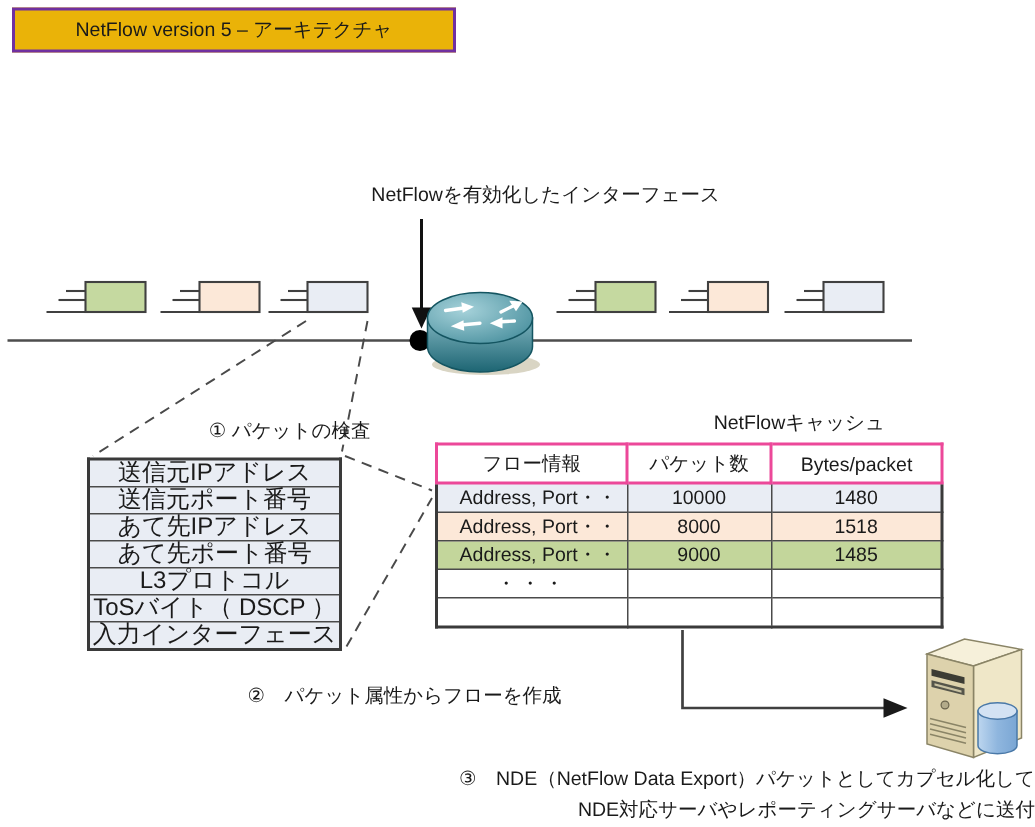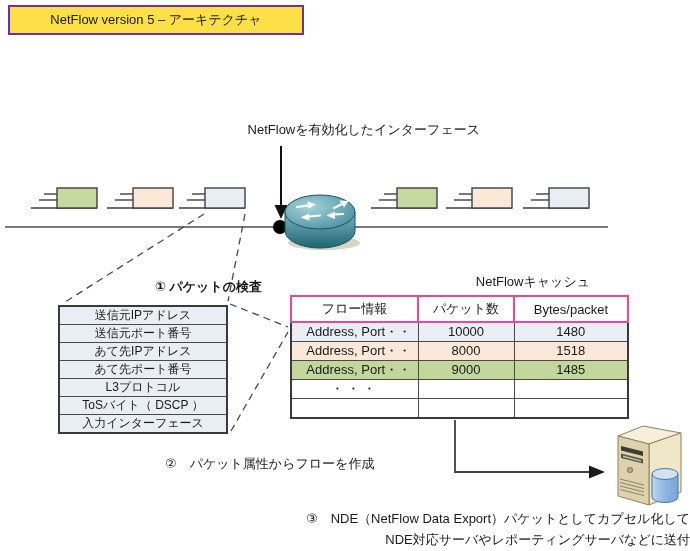--- a/index.html
+++ b/index.html
@@ -6,32 +6,32 @@
   #canvas{
     position:relative;width:690px;height:551px;background:#ffffff;
     font-family:"Liberation Sans","DejaVu Sans",sans-serif;color:#1a1a1a;overflow:hidden;
   }
   #shape-layer{position:absolute;left:0;top:0;z-index:0;}
   .lbl{position:absolute;z-index:2;font-size:13px;white-space:nowrap;}
   .centered{text-align:right;}
   
   #title-box{
     position:absolute;left:8px;top:5px;width:292px;height:26px;z-index:2;
-    border:2px solid #7030a0;background:#fde047;
+    border:2px solid #7030a0;background:#eab308;
     display:flex;align-items:center;justify-content:center;font-size:13px;
   }
   
   #fields-table{
     position:absolute;left:58px;top:305px;z-index:2;
     border-collapse:collapse;table-layout:fixed;width:170px;
     border:2px solid #3a3a3a;
   }
   #fields-table td{
     border:1px solid #4a4a4a;background:#e9edf4;height:17px;
-    font-size:12px;text-align:center;padding:0;line-height:17px;margin-left:40px;
+    font-size:16px;text-align:center;padding:0;line-height:17px;margin-left:40px;
   }
   
   #cache-table{
     position:absolute;left:290px;top:295px;z-index:2;
     border-collapse:collapse;table-layout:fixed;width:337px;
     border:2px solid #3a3a3a;background:#fff;
   }
   #cache-table th{
     border:2px solid #ec4899;background:#fff;height:24px;
     font-size:13px;font-weight:normal;text-align:center;padding:0;
@@ -140,21 +140,21 @@
       </g>
     </g>
   </svg>
 
   <div id="title-box">
     <span>NetFlow version 5 – アーキテクチャ</span>
   </div>
 
   <div class="lbl centered" style="left:150px;top:121px;width:330px;">NetFlowを有効化したインターフェース</div>
 
-  <div class="lbl centered" style="left:87px;top:278px;width:175px;font-weight:bold;">① パケットの検査</div>
+  <div class="lbl centered" style="left:72px;top:278px;width:175px;">① パケットの検査</div>
 
   <div class="lbl centered" style="left:330px;top:273px;width:260px;">NetFlowキャッシュ</div>
 
   <div class="lbl" style="left:165px;top:455px;">②　パケット属性からフローを作成</div>
 
   <div class="lbl centered" style="left:280px;top:508px;width:410px;line-height:21px;">
     <div>③　NDE（NetFlow Data Export）パケットとしてカプセル化して</div>
     <div>NDE対応サーバやレポーティングサーバなどに送付</div>
   </div>
 

